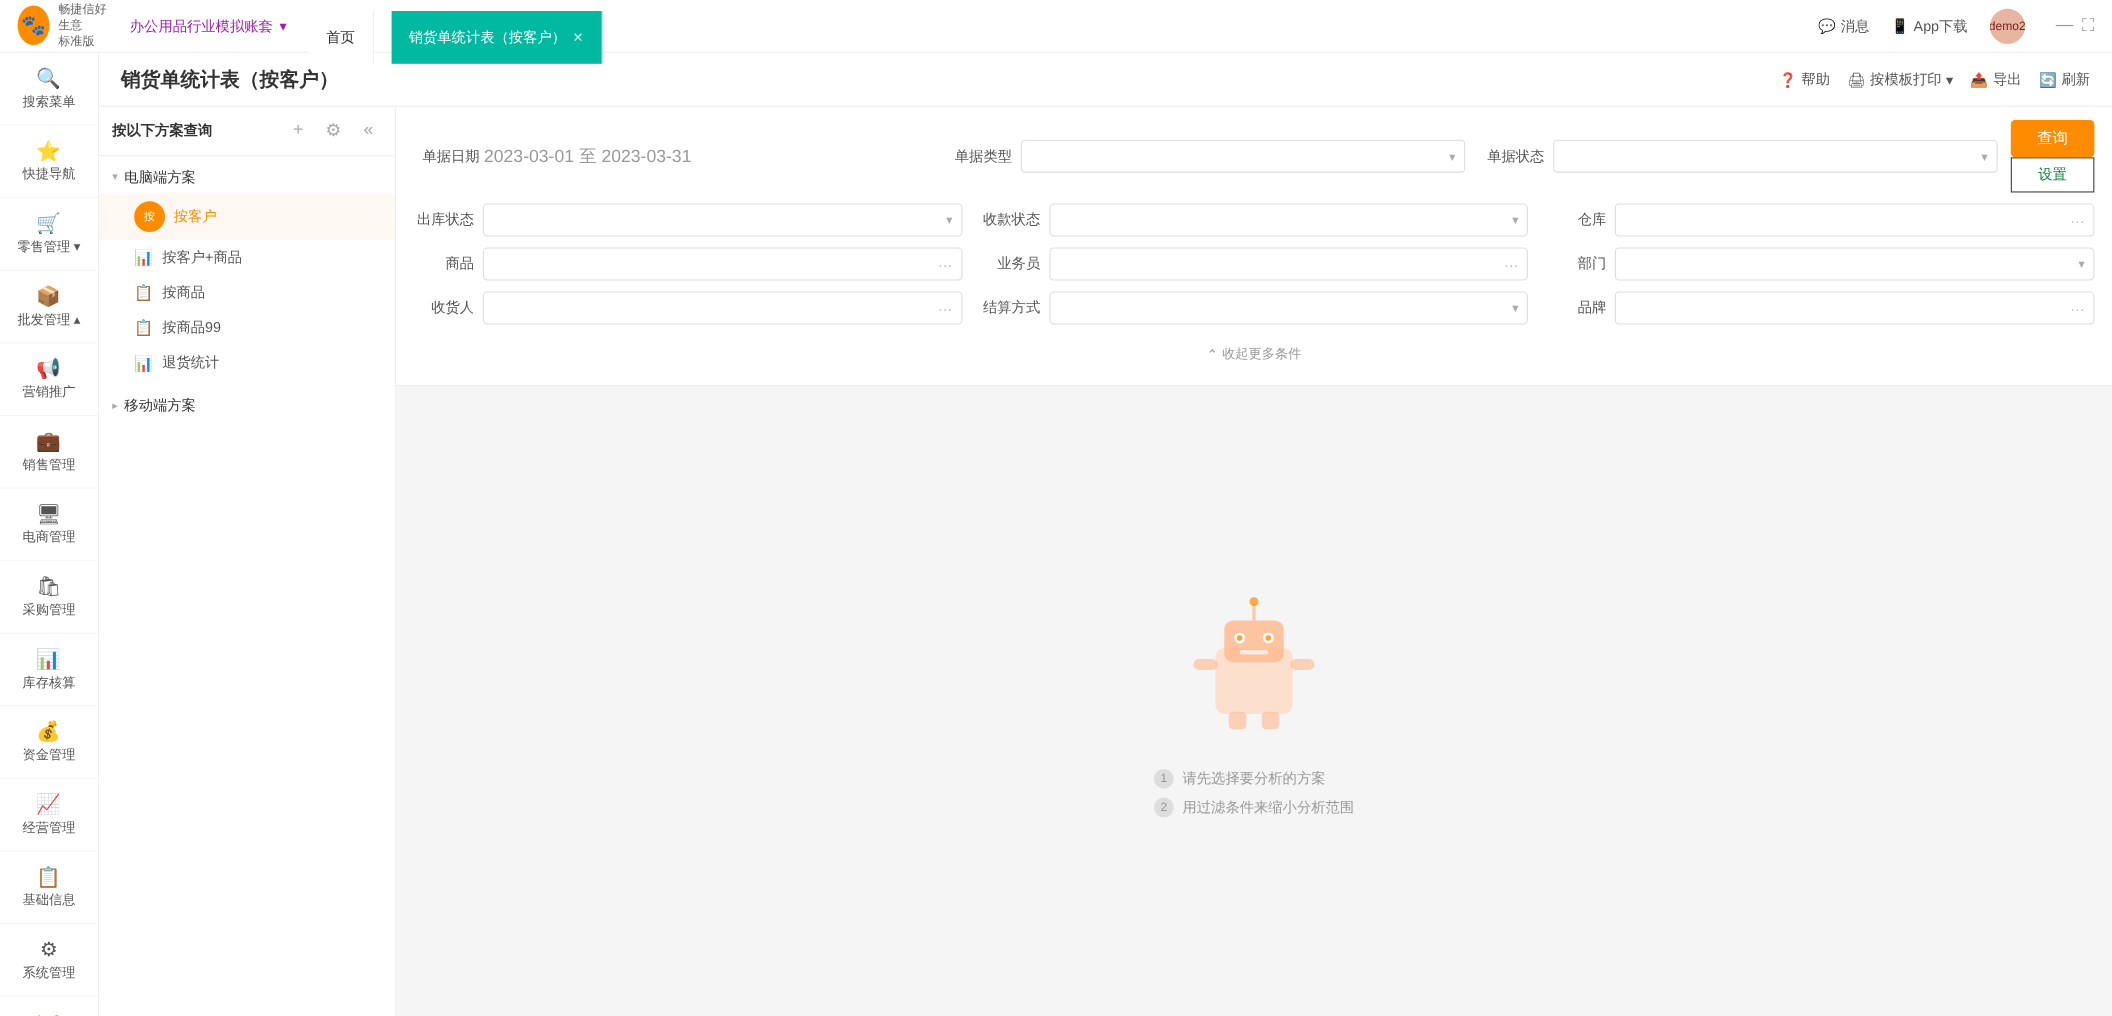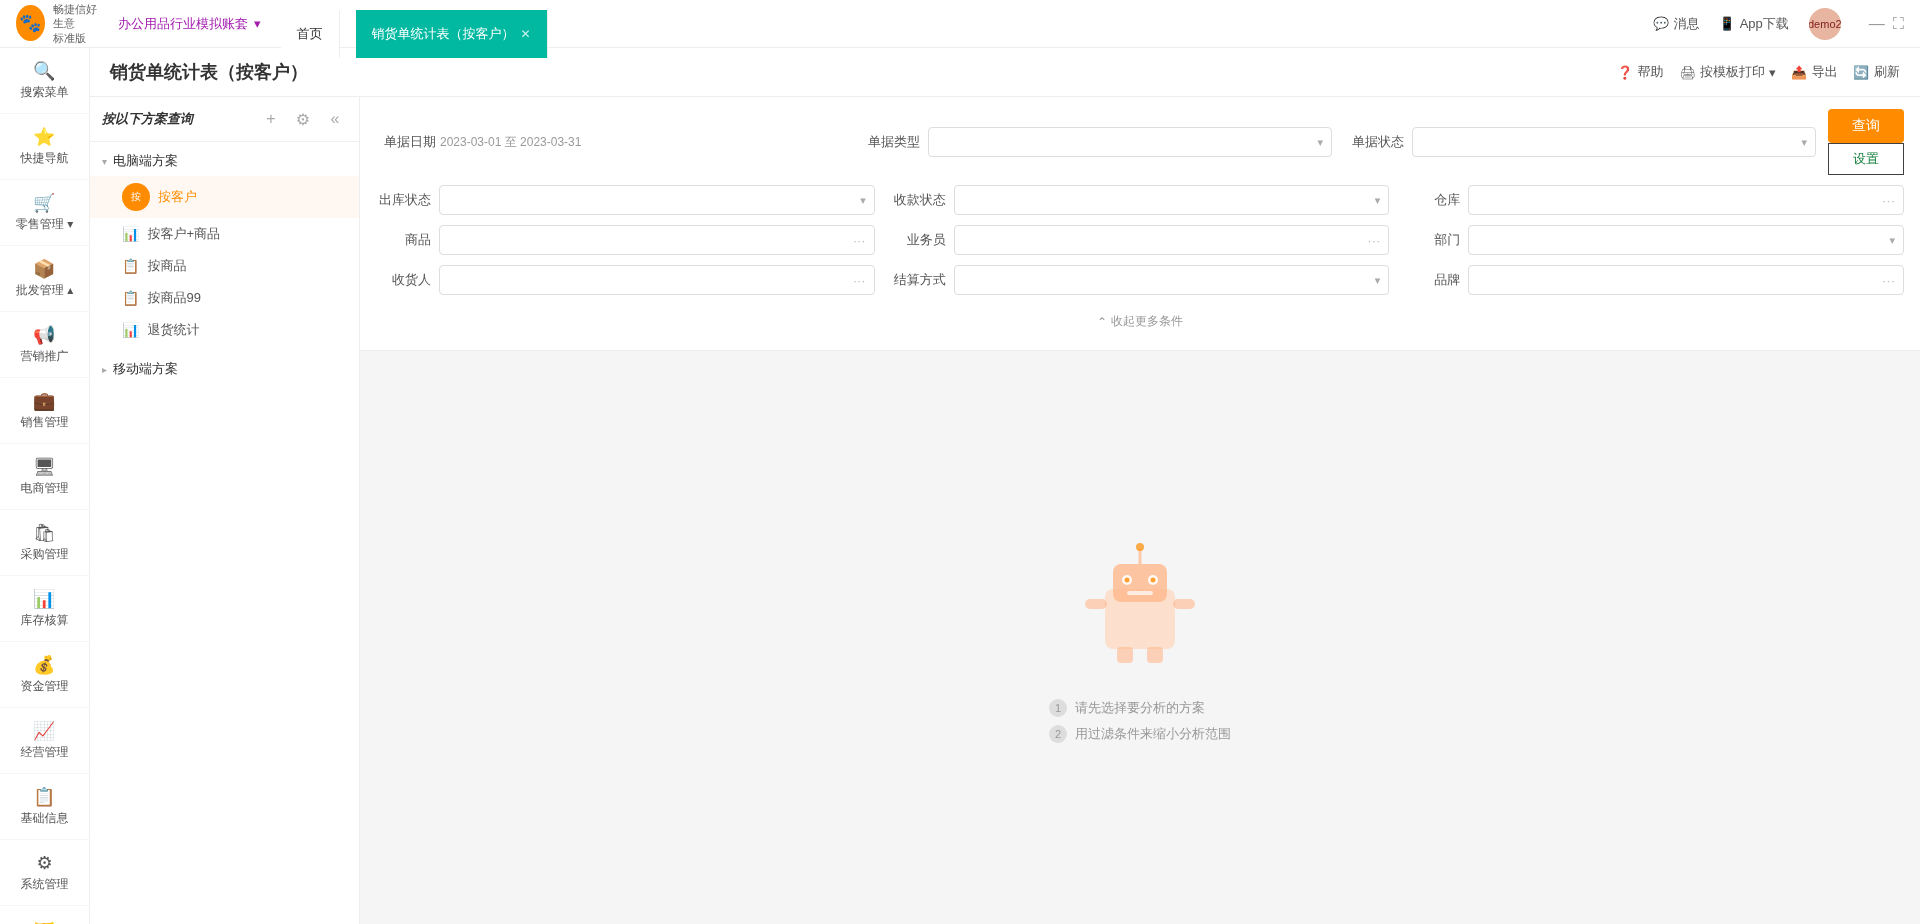--- a/index.html
+++ b/index.html
@@ -166,21 +166,21 @@
       flex-direction: column;
       overflow-y: auto;
     }
     .left-panel-header {
       padding: 10px 12px;
       display: flex;
       align-items: center;
       justify-content: space-between;
       border-bottom: 1px solid #f0f0f0;
     }
-    .left-panel-title { font-size: 13px; color: #333; font-weight: bold; font-style: italic; }
+    .left-panel-title { font-size: 13px; color: #333; font-weight: bold; }
     .left-panel-tools { display: flex; gap: 8px; }
     .left-tool-btn {
       cursor: pointer; color: #aaa; font-size: 16px;
       width: 24px; height: 24px;
       display: flex; align-items: center; justify-content: center;
       border-radius: 4px;
     }
 
     .scheme-group { padding: 4px 0; }
     .scheme-group-header {
@@ -247,21 +247,21 @@
       border-radius: 3px;
       font-size: 12px;
       cursor: pointer;
       color: #555;
     }
     .date-tab.active {
       background: #ff8c00;
       color: #fff;
     }
     .date-range {
-      font-size: 12px;
+      font-size: 16px;
       color: #999;
       margin-left: 4px;
     }
     .filter-select {
       flex: 1;
       height: 30px;
       border: 1px solid #ddd;
       border-radius: 4px;
       background: #fff;
       display: flex;

